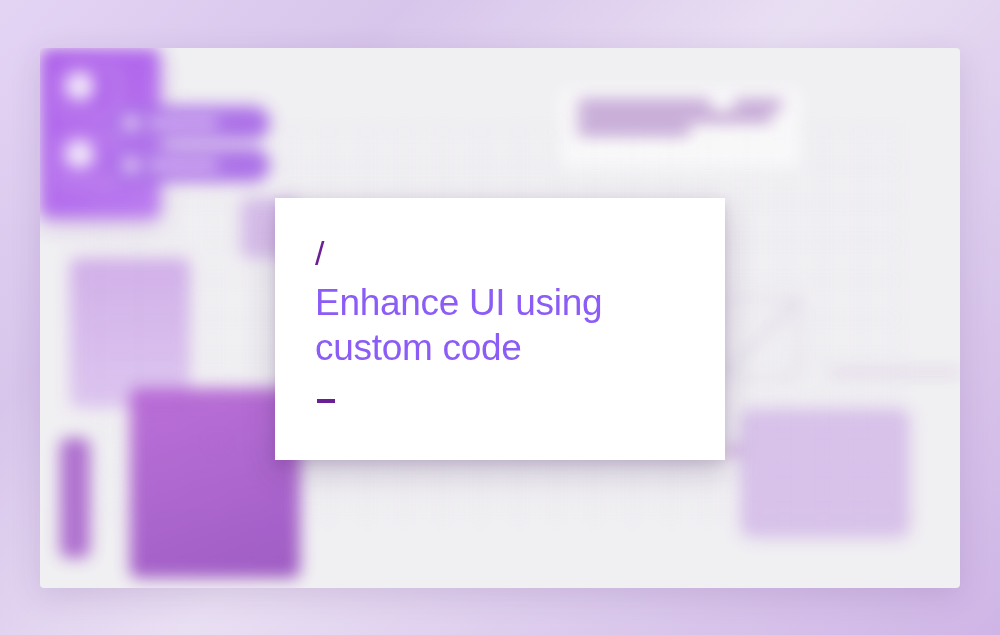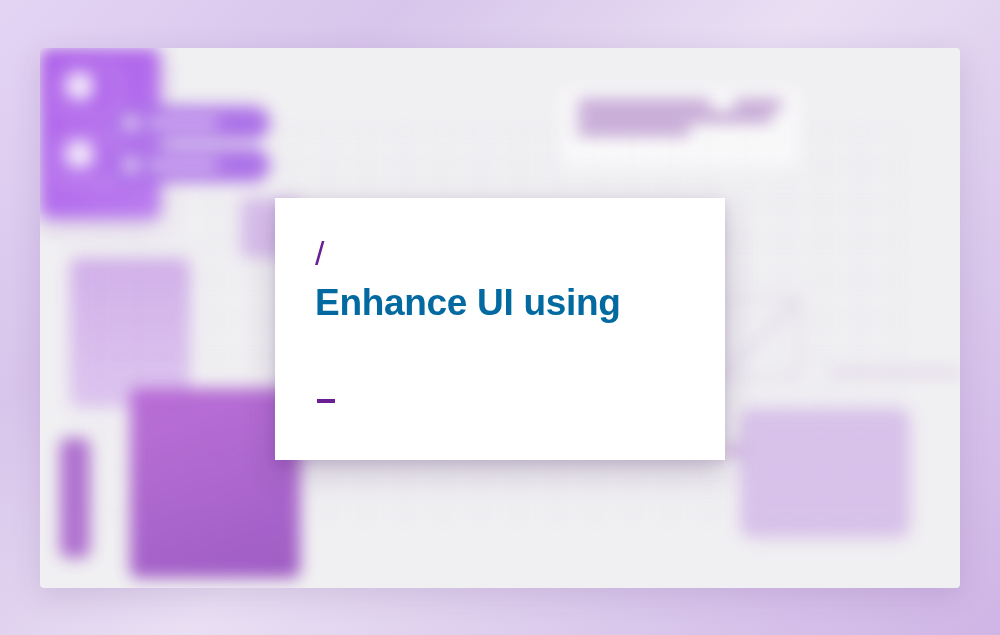--- a/index.html
+++ b/index.html
@@ -136,22 +136,22 @@
     .title-slash {
       font-size: 34px;
       font-weight: 500;
       color: #6b1f95;
       line-height: 1;
       margin-bottom: 10px;
     }
     .title-text {
       font-size: 37px;
       line-height: 1.22;
-      font-weight: 700;
-      color: #0369a1;
+      font-weight: 400;
+      color: #8b5cf6;
       letter-spacing: -.3px;
     }
     .title-text br { line-height: 1.22; }
     .cursor {
       display:inline-block;
       border-bottom: 4px solid #6b1f95;
       width: 18px;
       margin-left: 2px;
       transform: translateY(-2px);
     }
@@ -183,18 +183,18 @@
       </div>
     <div class="r-right-underline"></div>
     <div class="dot-target"></div>
     <div class="dot-small"></div>
   </div>
 
   <div class="title-card">
     <div class="title-slash">/</div>
     <div class="title-text">
       <span>Enhance UI using</span><br>
-      <br>
+      <span>custom code</span><br>
       <span class="cursor"></span>
     </div>
   </div>
 
 </div>
 
 </body></html>

